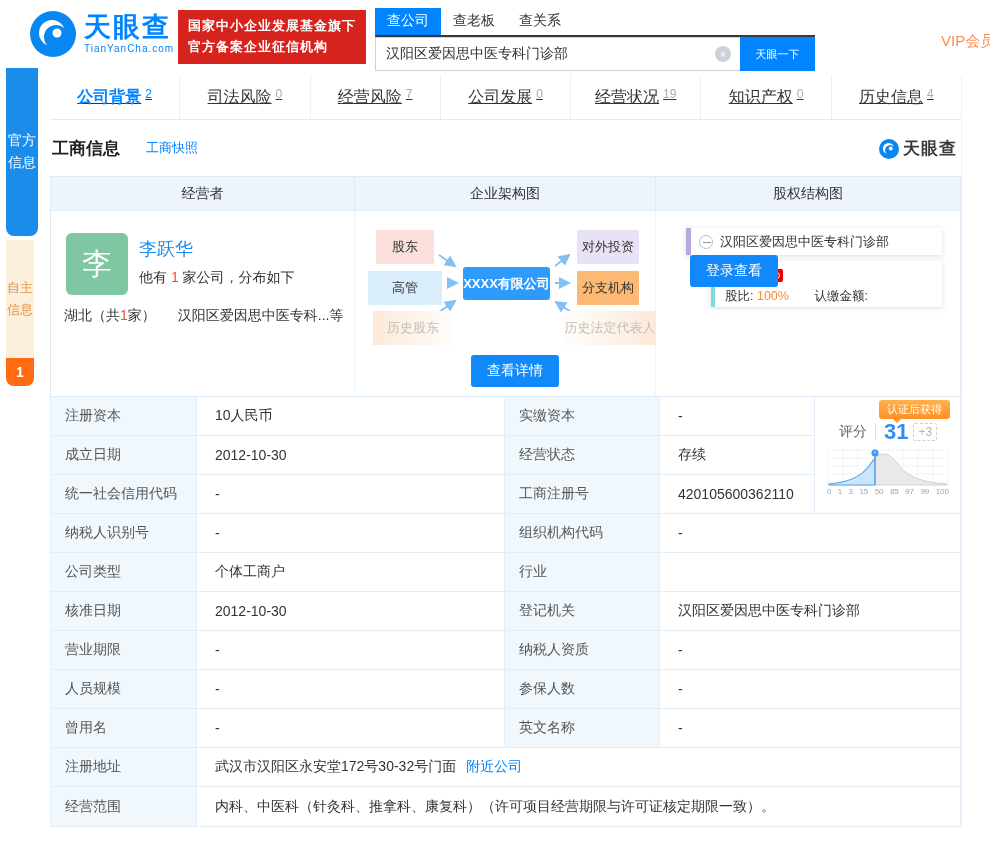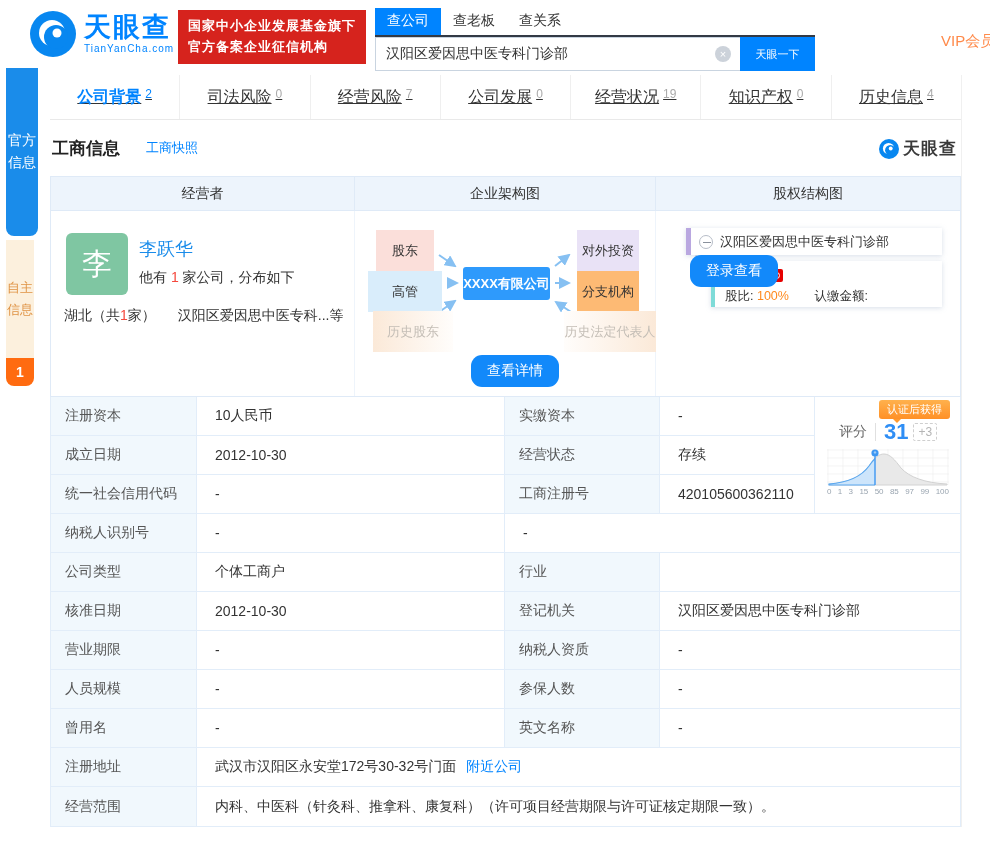--- a/index.html
+++ b/index.html
@@ -71,33 +71,33 @@
 
   .avatar { position:absolute; left:15px; top:22px; width:62px; height:62px; background:#7fc6a2;
     border-radius:6px; color:#fff; font-size:30px; display:flex; align-items:center; justify-content:center; }
   .op-name { position:absolute; left:88px; top:26px; font-size:18px; color:#1a8cea; cursor:pointer; }
   .op-desc { position:absolute; left:88px; top:58px; font-size:14px; color:#333; }
   .red { color:#f5483d; }
   .op-line3 { position:absolute; left:13px; top:96px; font-size:14px; color:#333; width:285px; }
   .op-company { margin-left:22px; cursor:pointer; }
 
   .oc-box { position:absolute; font-size:13px; color:#333; display:flex; align-items:center;
-    justify-content:center; height:41px; }
+    justify-content:center; height:34px; }
   .oc-shareholder { left:21px; top:19px; width:58px; background:#fbdfda; }
   .oc-exec { left:13px; top:60px; width:74px; background:#d9edfb; }
   .oc-hist-sh { left:18px; top:100px; width:80px; background:linear-gradient(90deg,#fbe9d8,#fffdfb); color:#c4beb6; }
   .oc-center { position:absolute; left:108px; top:56px; width:87px; height:33px; background:#2e9afc;
     border-radius:3px; color:#fff; font-size:13px; font-weight:bold; display:flex; align-items:center;
     justify-content:center; }
   .oc-invest { left:222px; top:19px; width:62px; background:#e9e2f6; }
   .oc-branch { left:222px; top:60px; width:62px; background:#fdba74; }
   .oc-hist-rep { left:209px; top:100px; width:92px; background:linear-gradient(90deg,#fffdfb,#fbe9d8); color:#c4beb6; }
   .oc-arrows { position:absolute; left:0; top:0; }
   .btn-blue { position:absolute; background:#1289fa; color:#fff; font-size:14px; border:none;
-    border-radius:11px; padding:7px 16px; cursor:pointer; }
+    border-radius:3px; padding:7px 16px; cursor:pointer; }
   .oc-btn { left:116px; top:144px; }
   .eq-btn { left:115px; top:144px; }
 
   .eq-root { position:absolute; left:30px; top:17px; width:256px; height:27px; background:#fff;
     border-left:5px solid #b9a7e0; box-shadow:0 1px 5px rgba(140,160,190,.35); display:flex;
     align-items:center; padding-left:8px; }
   .eq-minus { width:14px; height:14px; border:1px solid #b7bdc8; border-radius:50%; position:relative;
     cursor:pointer; flex:none; }
   .eq-minus::after { content:""; position:absolute; left:3px; top:6px; width:8px; height:1px; background:#8a919c; }
   .eq-root-name { font-size:13px; color:#333; margin-left:7px; white-space:nowrap; }
@@ -356,20 +356,21 @@
     </div>
     <div class="trow">
       <div class="tc tl w-l1">统一社会信用代码</div>
       <div class="tc tv w-v1">-</div>
       <div class="tc tl w-l2">工商注册号</div>
       <div class="tc tv w-v2">420105600362110</div>
     </div>
     <div class="trow">
       <div class="tc tl w-l1">纳税人识别号</div>
       <div class="tc tv w-v1">-</div>
+      <div class="tc tl w-l2">组织机构代码</div>
       <div class="tc tv w-v2">-</div>
     </div>
     <div class="trow">
       <div class="tc tl w-l1">公司类型</div>
       <div class="tc tv w-v1">个体工商户</div>
       <div class="tc tl w-l2">行业</div>
     </div>
     <div class="trow">
       <div class="tc tl w-l1">核准日期</div>
       <div class="tc tv w-v1">2012-10-30</div>

